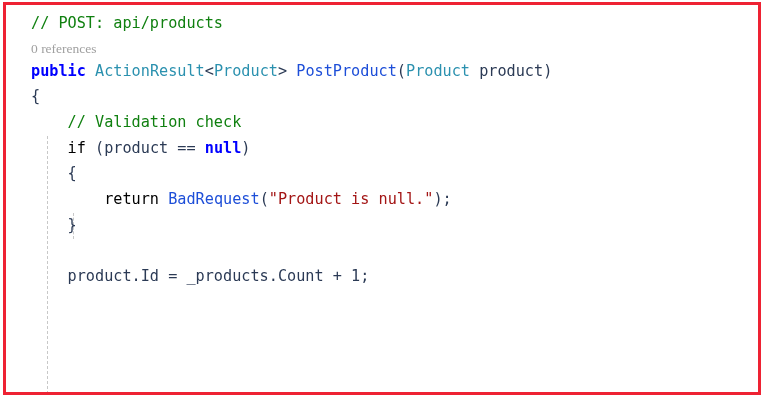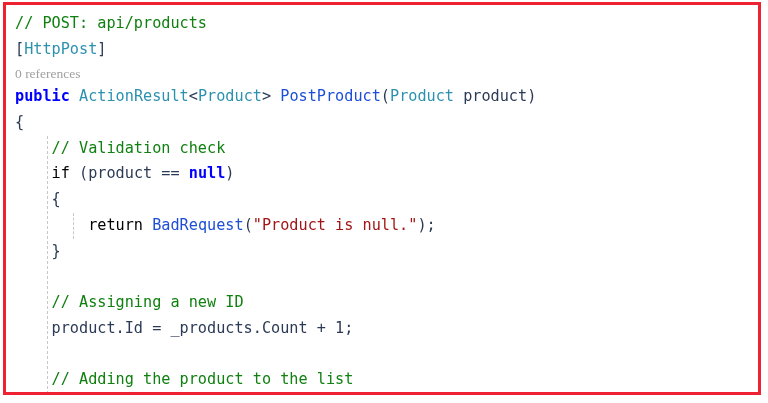--- a/index.html
+++ b/index.html
@@ -48,21 +48,21 @@
     padding: 6px 0 0 0;
     margin: 0;
     list-style: none;
   }
 
   .code-line {
     height: 25.7px;
     line-height: 25.7px;
     white-space: pre;
     font-size: 15.2px;
-    padding-left: 9px;
+    padding-left: 25px;
     letter-spacing: 0px;
     color: #2b3a55;
   }
 
   .code-line.reference-line {
     height: 22px;
     line-height: 22px;
     font-family: "DejaVu Sans", "Liberation Sans", sans-serif;
     font-size: 13.5px;
     color: #a0a0a0;
@@ -84,30 +84,27 @@
 <body>
 
 <div id="code-frame">
   <div id="code-surface">
     <div id="indent-guides">
         <div class="indent-guide" style="left: 41px; top: 131px; height: 308px;"></div>
         <div class="indent-guide" style="left: 67px; top: 208px; height: 26px;"></div>
       </div>
     <div id="code-lines">
         <div class="code-line"><span class="tok-comment">// POST: api/products</span></div>
-        <div class="code-line"><span class="tok-punct">[</span><span class="tok-type">HttpPost</span><span class="tok-punct">]</span></div>
         <div class="code-line reference-line"><span class="tok-ref">0 references</span></div>
         <div class="code-line"><span class="tok-keyword">public</span><span class="tok-plain"> </span><span class="tok-type">ActionResult</span><span class="tok-punct">&lt;</span><span class="tok-type">Product</span><span class="tok-punct">&gt; </span><span class="tok-method">PostProduct</span><span class="tok-punct">(</span><span class="tok-type">Product</span><span class="tok-plain"> product</span><span class="tok-punct">)</span></div>
         <div class="code-line"><span class="tok-punct">{</span></div>
         <div class="code-line"><span class="tok-comment">    // Validation check</span></div>
         <div class="code-line"><span class="tok-plain">    </span><span class="tok-control">if</span><span class="tok-plain"> (product == </span><span class="tok-keyword">null</span><span class="tok-plain">)</span></div>
         <div class="code-line"><span class="tok-punct">    {</span></div>
         <div class="code-line"><span class="tok-plain">        </span><span class="tok-control">return</span><span class="tok-plain"> </span><span class="tok-method">BadRequest</span><span class="tok-punct">(</span><span class="tok-string">"Product is null."</span><span class="tok-punct">);</span></div>
         <div class="code-line"><span class="tok-punct">    }</span></div>
         <div class="code-line"><span class="tok-plain"> </span></div>
-        <div class="code-line"><span class="tok-comment">    // Assigning a new ID</span></div>
         <div class="code-line"><span class="tok-plain">    product.Id = _products.Count + </span><span class="tok-number">1</span><span class="tok-punct">;</span></div>
         <div class="code-line"><span class="tok-plain"> </span></div>
-        <div class="code-line"><span class="tok-comment">    // Adding the product to the list</span></div>
         <div class="code-line"></div>
       </div>
   </div>
 </div>
 
 </body></html>

